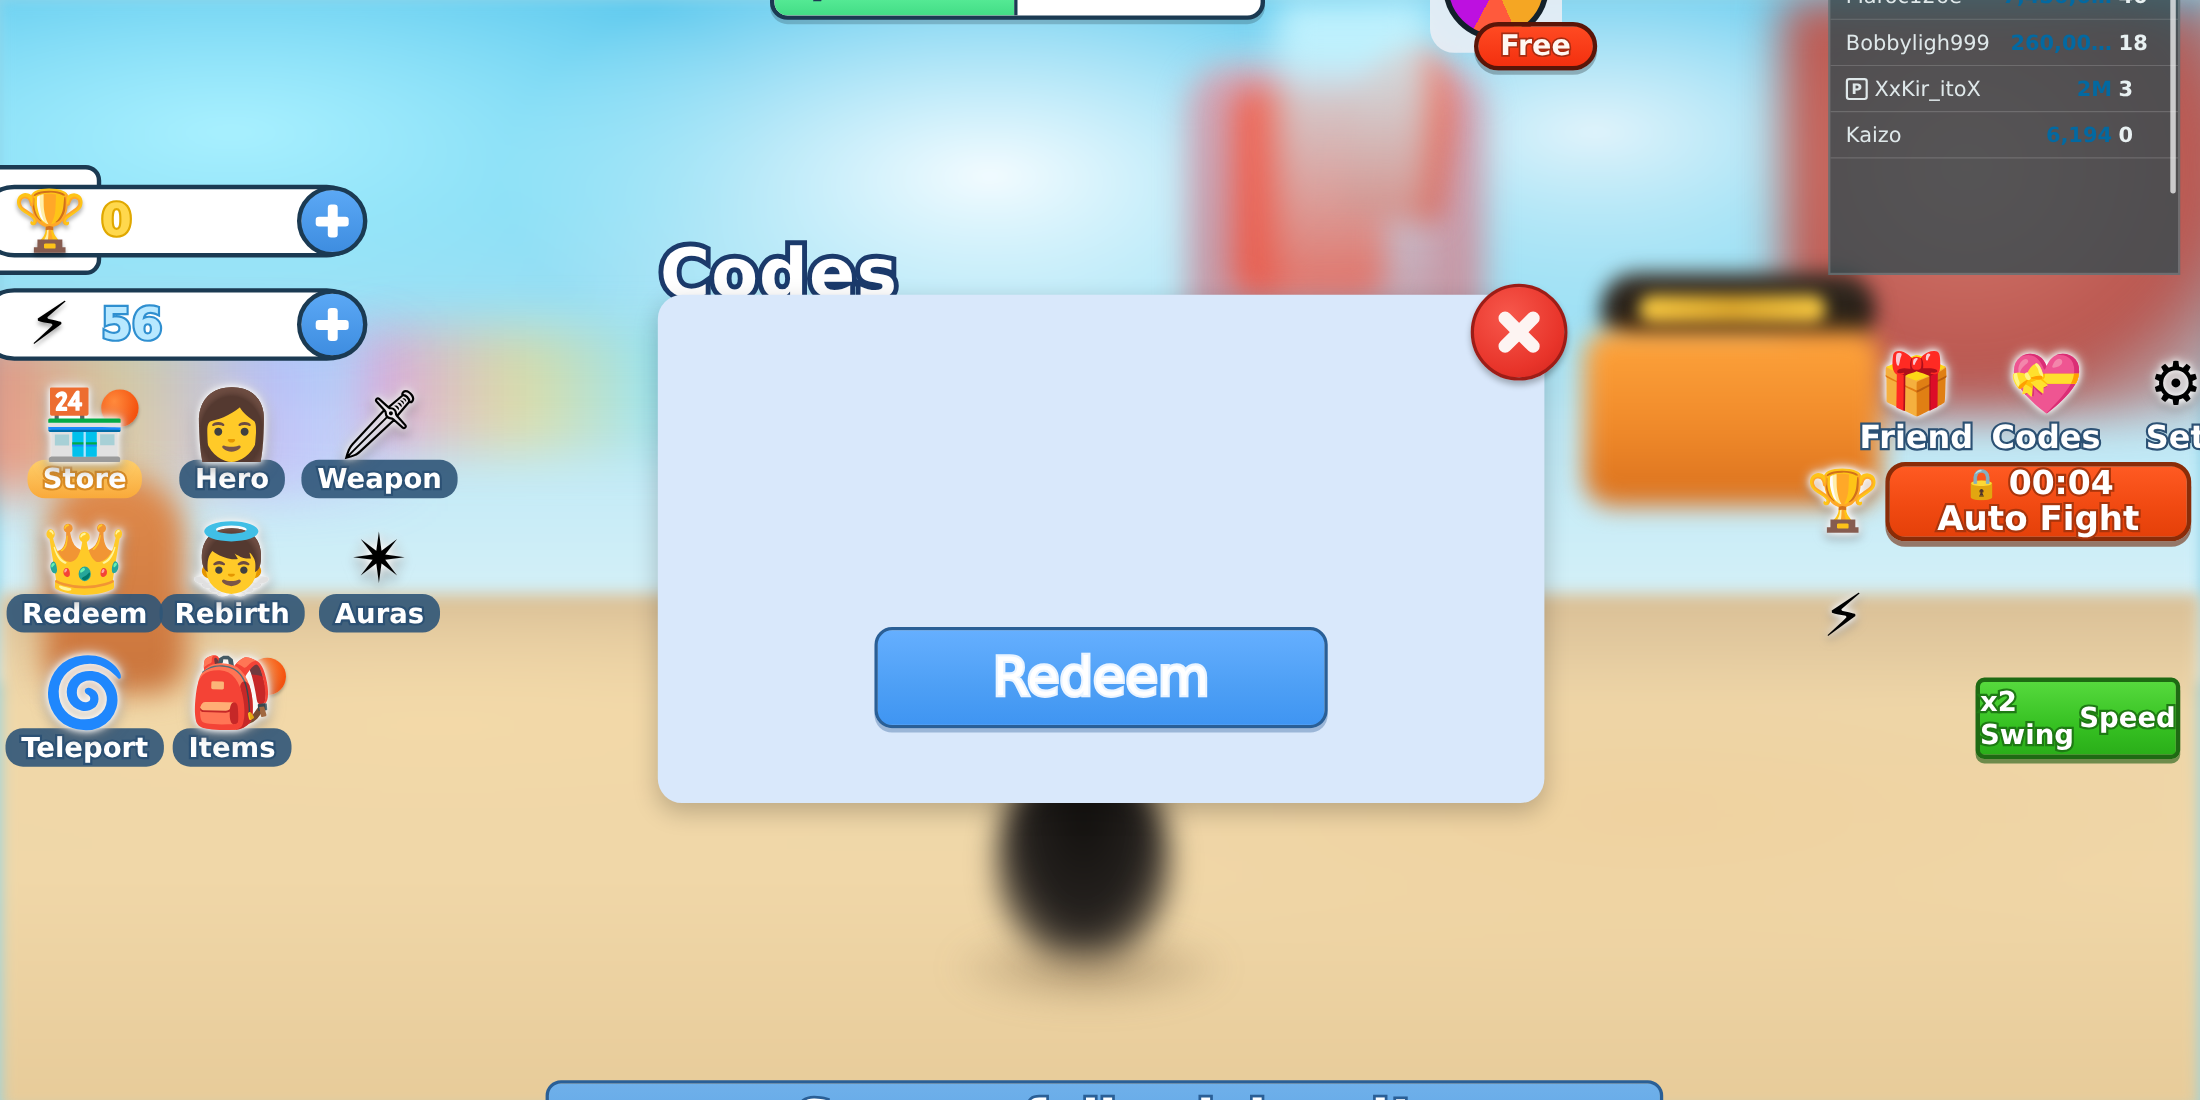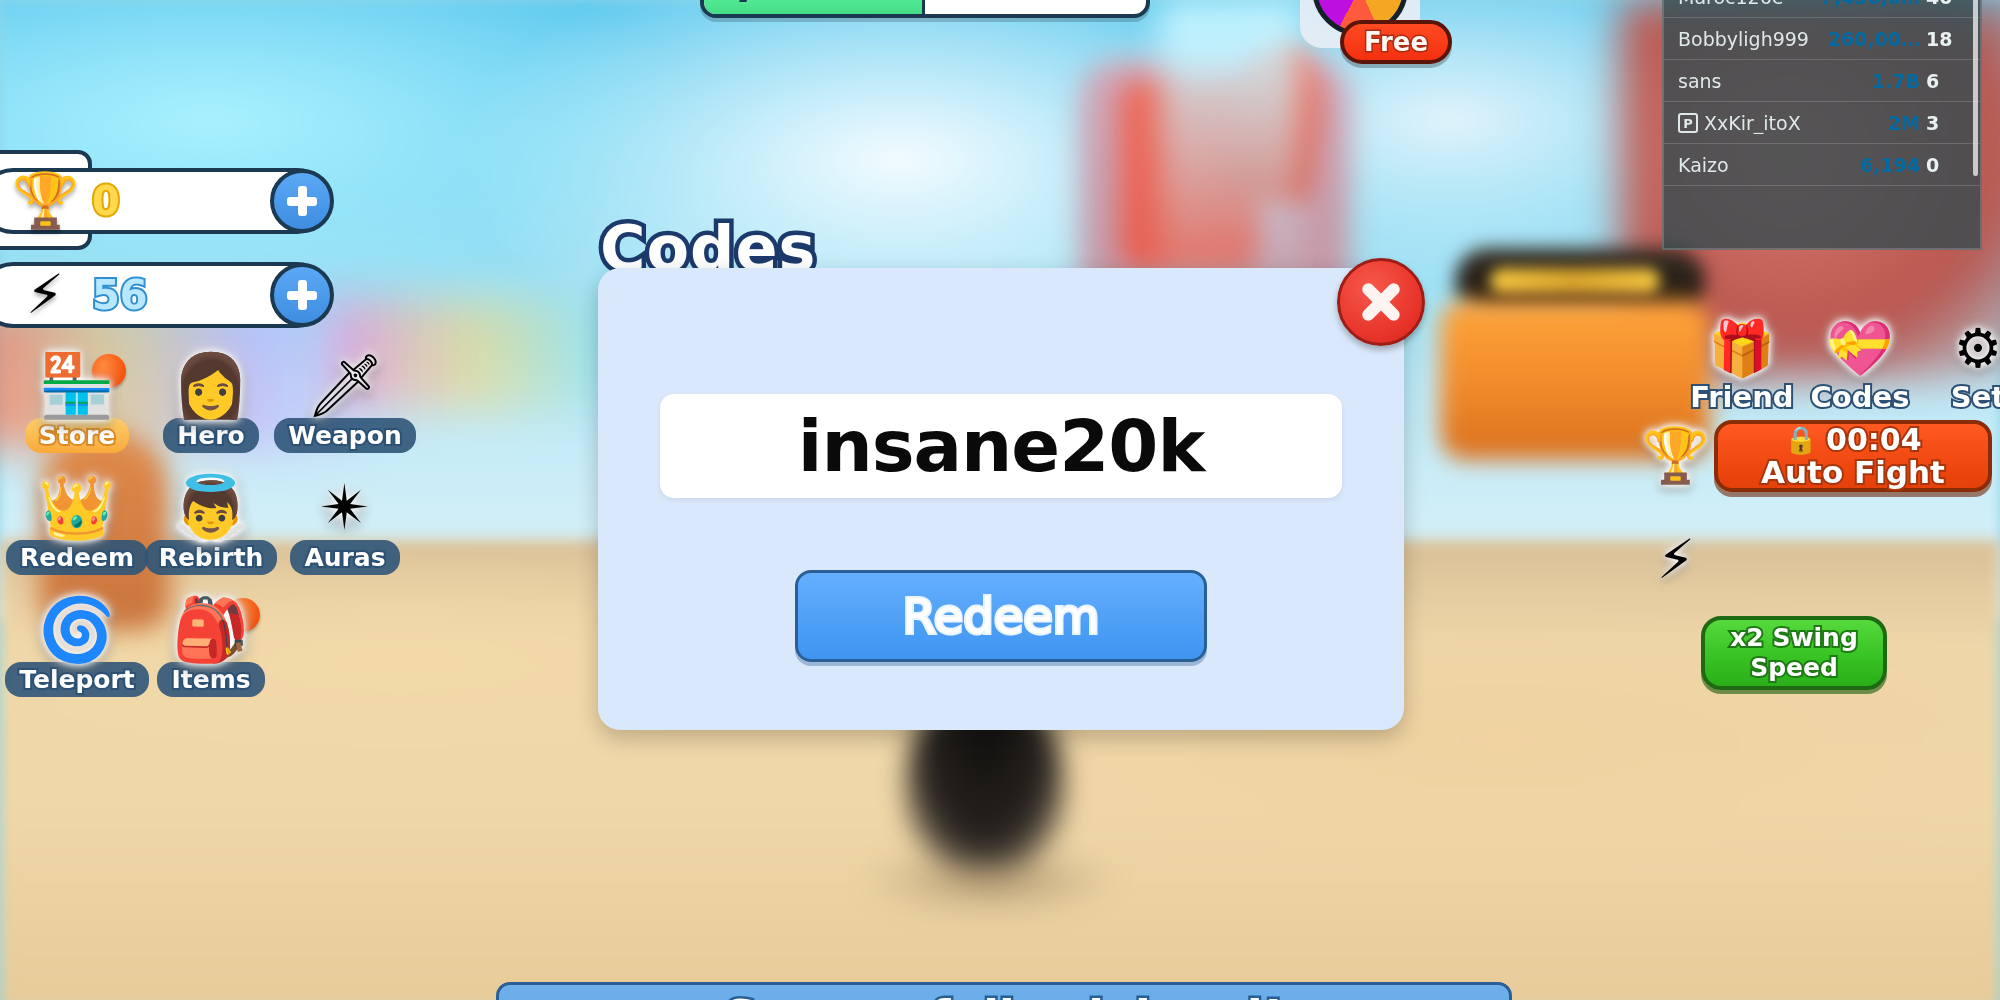--- a/index.html
+++ b/index.html
@@ -306,26 +306,26 @@
   .act-line2 {
     font-size: 31px; font-weight: bold; color: #ffffff;
     -webkit-text-stroke: 4px #a8350c; paint-order: stroke fill;
     margin-top: -3px;
   }
   .act-big {
     font-size: 42px; font-weight: bold; color: #ffffff;
     -webkit-text-stroke: 4px #a8350c; paint-order: stroke fill;
   }
   .swing-btn {
-    position: absolute; left: 1701px; top: 616px;
+    position: absolute; left: 1796px; top: 616px;
     width: 186px; height: 74px;
     background: linear-gradient(180deg,#56d93d 0%, #36c122 60%, #2aae19 100%);
     border: 4px solid #1e6a13;
-    border-radius: 20px;
-    display:flex; flex-direction:column; align-items:center; justify-content:center; line-height: 30px;
+    border-radius: 8px;
+    display:flex; flex-direction:row; align-items:center; justify-content:center; line-height: 30px;
     box-shadow: 0 4px 0 rgba(25,90,15,.6);
   }
   .swing-btn span {
     font-size: 25px; font-weight: bold; color: #ffffff;
     -webkit-text-stroke: 4px #1e7a14; paint-order: stroke fill;
   }
 
   
   .codes-title {
     position: absolute; left: 600px; top: 212px;
@@ -487,25 +487,20 @@
       <div class="lb-name">Maroc126e</div>
       <div class="lb-score">7,430,0…</div>
       <div class="lb-rank">40</div>
     </div>
     <div class="lb-row">
       <div class="lb-name">Bobbyligh999</div>
       <div class="lb-score">260,00…</div>
       <div class="lb-rank">18</div>
     </div>
     <div class="lb-row">
-      <div class="lb-name">sans</div>
-      <div class="lb-score">1.7B</div>
-      <div class="lb-rank">6</div>
-    </div>
-    <div class="lb-row">
       <div class="lb-prem">P</div>
       <div class="lb-name">XxKir_itoX</div>
       <div class="lb-score">2M</div>
       <div class="lb-rank">3</div>
     </div>
     <div class="lb-row">
       <div class="lb-name">Kaizo</div>
       <div class="lb-score">6,194</div>
       <div class="lb-rank">0</div>
     </div>
@@ -542,23 +537,20 @@
     <div class="act-side-icon">⚡</div>
   </div>
 
   <div class="swing-btn">
     <span>x2 Swing</span>
     <span>Speed</span>
   </div>
 
   <div class="codes-title">Codes</div>
   <div class="modal"></div>
-  <div class="code-input">
-    <span placeholder="Enter code here">insane20k</span>
-  </div>
   <div class="redeem-btn">
     <span>Redeem</span>
   </div>
   <div class="close-btn"></div>
 
   <div class="toast">
     <span>Successfully claimed!</span>
   </div>
 
 </div>

